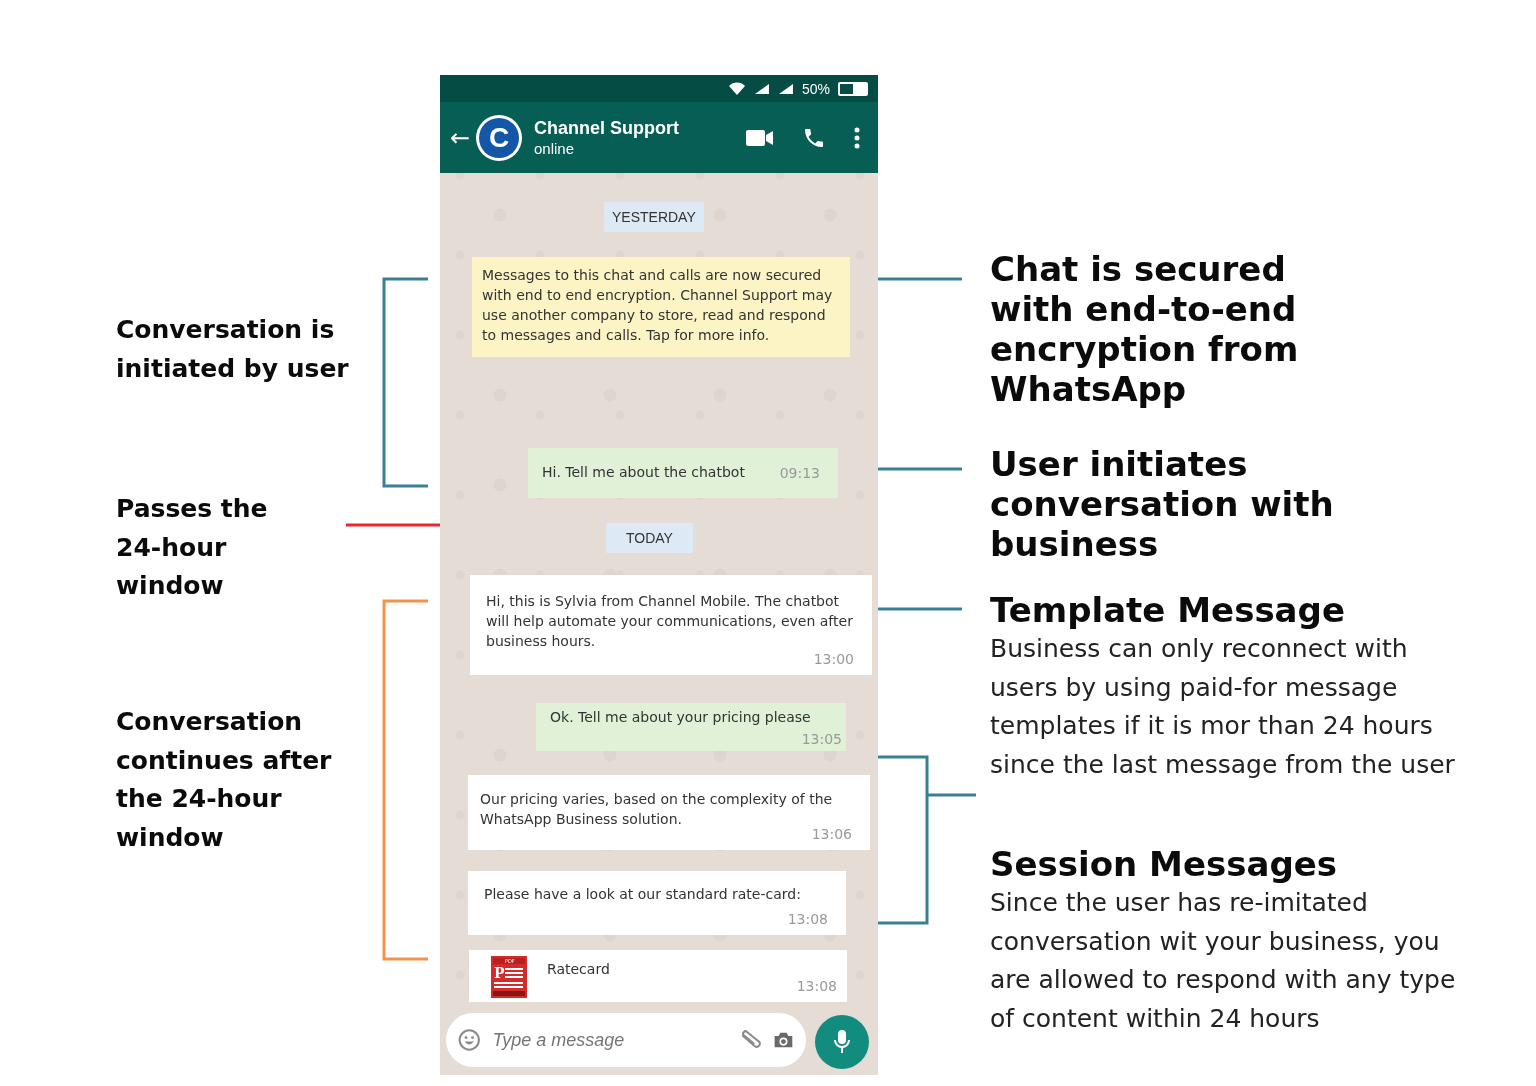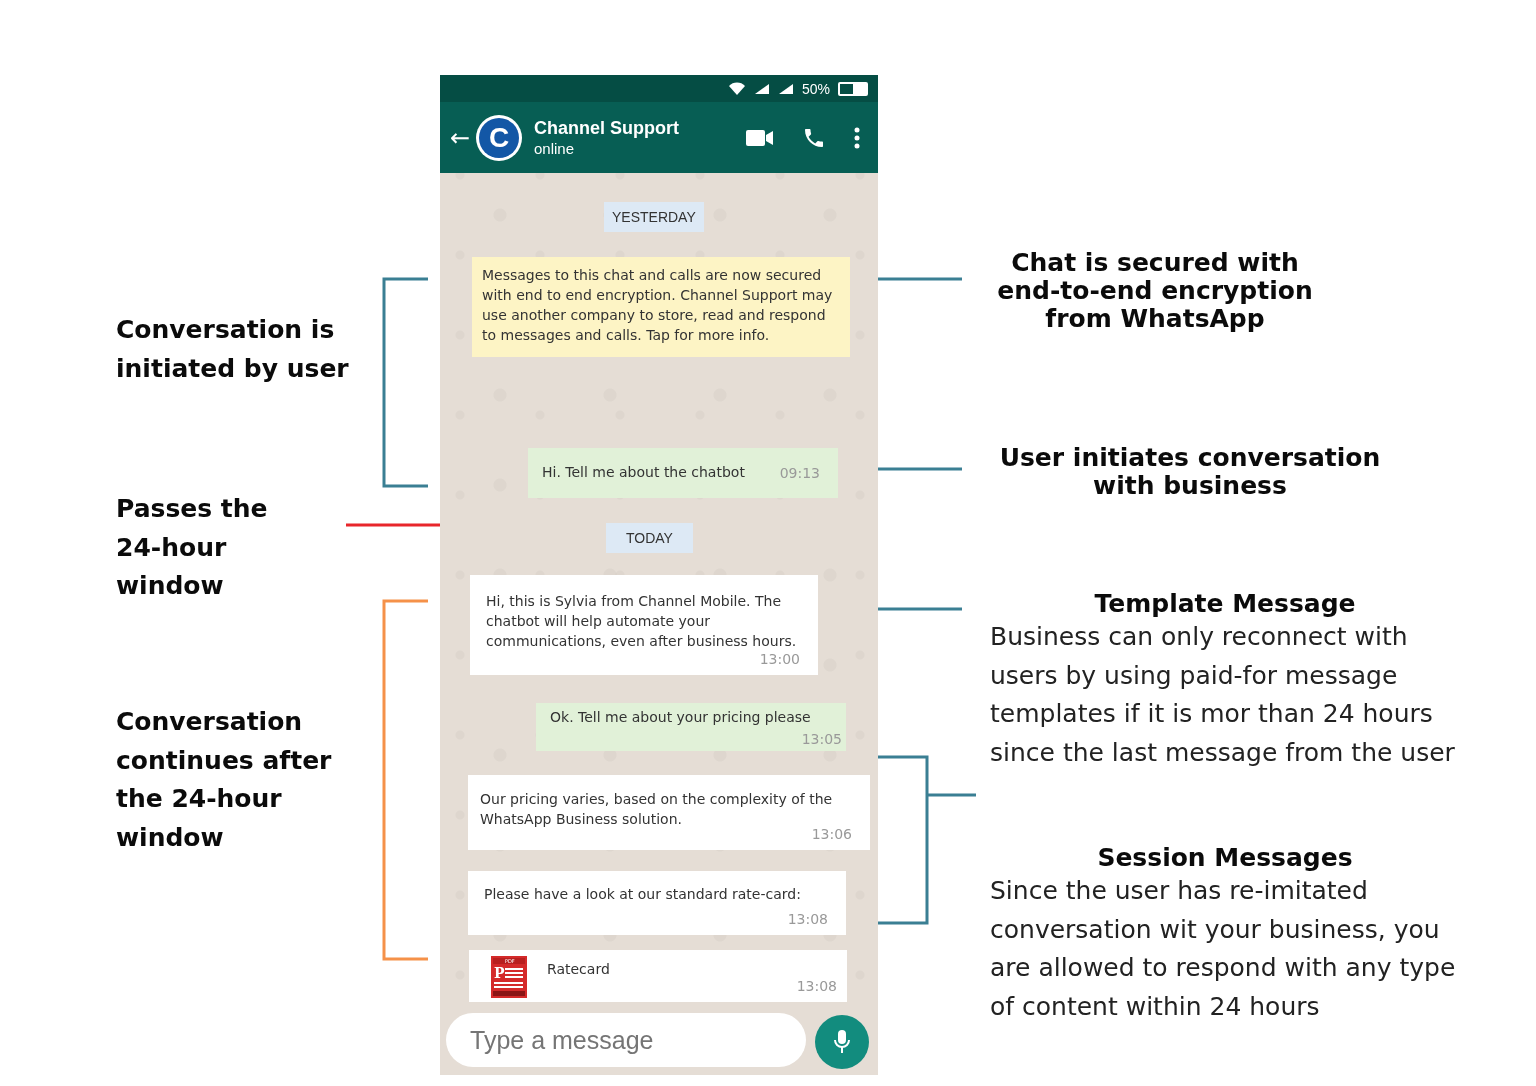--- a/index.html
+++ b/index.html
@@ -1,21 +1,21 @@
 <!DOCTYPE html>
 <html><head>
 <meta charset="utf-8">
 <style>
   * { box-sizing: border-box; margin: 0; padding: 0; }
   html, body { width: 1536px; height: 1086px; background: #ffffff; overflow: hidden; }
   body { position: relative; font-family: "DejaVu Sans", sans-serif; color: #111; }
 
   .annot { position: absolute; font-family: "DejaVu Sans", sans-serif; color: #0b0b0b; }
   .annot.bold { font-weight: bold; font-size: 25px; line-height: 38.5px; }
-  .annot .title { font-weight: bold; font-size: 25px; line-height: 28px; display:block;text-align:center; }
+  .annot .title { font-weight: bold; font-size: 34px; line-height: 40px; display:block; }
   .annot .body { font-weight: normal; font-size: 25px; line-height: 38.5px; display:block; color:#222; }
 
   .bracket { position: absolute; }
 
   
   .phone { position: absolute; left: 440px; top: 75px; width: 438px; height: 1000px; background: #e5ddd5; overflow: hidden;
     background-image:
       radial-gradient(circle at 20px 20px, rgba(0,0,0,0.03) 4px, transparent 5px),
       radial-gradient(circle at 60px 50px, rgba(0,0,0,0.03) 6px, transparent 7px);
     background-size: 80px 80px, 110px 90px;
@@ -129,21 +129,21 @@
   </div>
 
 
   <div class="bubble out" style="left:88px; top:373px; width:310px; height:50px; padding:14px 14px;">
     <span>Hi. Tell me about the chatbot</span>
     <span class="time" style="bottom:15px;">09:13</span>
   </div>
 
   <div class="datechip" style="left:166px; top:448px; padding:7px 20px;">TODAY</div>
 
-  <div class="bubble in" style="left:30px; top:500px; width:348px; height:100px; padding:16px 16px;">
+  <div class="bubble in" style="left:30px; top:500px; width:402px; height:100px; padding:16px 16px;">
     <span>Hi, this is Sylvia from Channel Mobile. The chatbot will help automate your communications, even after business hours.</span>
     <span class="time">13:00</span>
   </div>
 
   <div class="bubble out" style="left:96px; top:628px; width:310px; height:48px; padding:4px 14px;">
     <span>Ok. Tell me about your pricing please</span>
     <span class="time" style="right:4px; bottom:2px;">13:05</span>
   </div>
 
   <div class="bubble in" style="left:28px; top:700px; width:402px; height:75px; padding:14px 12px;">
@@ -173,21 +173,21 @@
     <span class="time" style="right:10px;">13:08</span>
   </div>
 
   <div class="inputbar">
     <svg width="28" height="28" viewBox="0 0 28 28">
         <circle cx="14" cy="14" r="12" fill="none" stroke="#8a8a8a" stroke-width="2.5"></circle>
         <circle cx="10" cy="11" r="1.8" fill="#8a8a8a"></circle>
         <circle cx="18" cy="11" r="1.8" fill="#8a8a8a"></circle>
         <path d="M8 16 Q14 23 20 16 Z" fill="#8a8a8a"></path>
       </svg>
-    <input class="placeholder" style="border: none; outline: none; background: transparent; font-size: 25px; color: #000000;" placeholder="Type a message">
+    <input class="placeholder" style="border: none; outline: none; background: transparent; font-size: 18px; color: #000000; font-style: italic;" placeholder="Type a message">
     <svg width="28" height="24" viewBox="0 0 28 24">
         <path d="M4 6 L20 20 A4 4 0 0 0 25 14 L10 2 A2.5 2.5 0 0 0 6 6 L19 17" fill="none" stroke="#8a8a8a" stroke-width="2.5"></path>
       </svg>
     <svg width="26" height="22" viewBox="0 0 26 22">
         <path d="M2 6 H7 L9 2 H17 L19 6 H24 V20 H2 Z" fill="#6a6a6a"></path>
         <circle cx="13" cy="13" r="5" fill="#fff"></circle>
         <circle cx="13" cy="13" r="3" fill="#6a6a6a"></circle>
       </svg>
   </div>
   <div class="mic">

